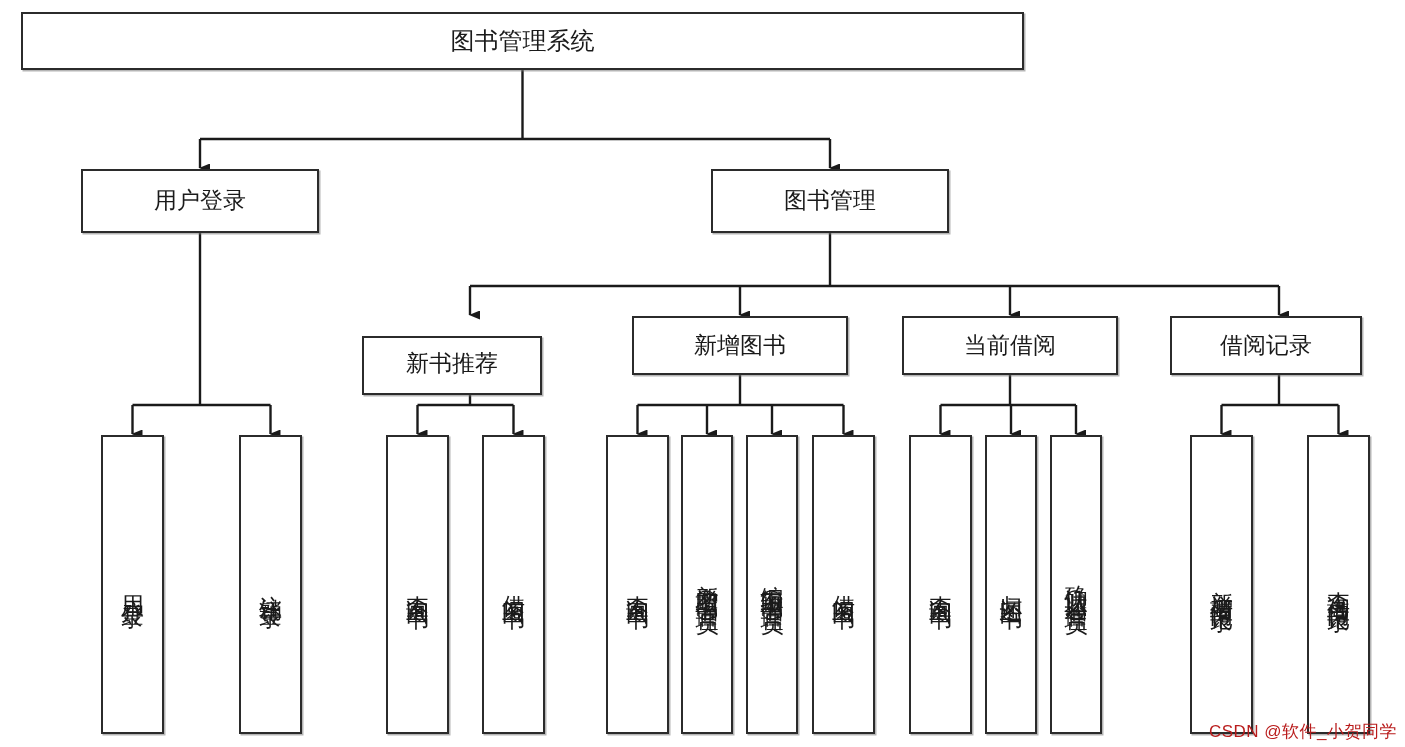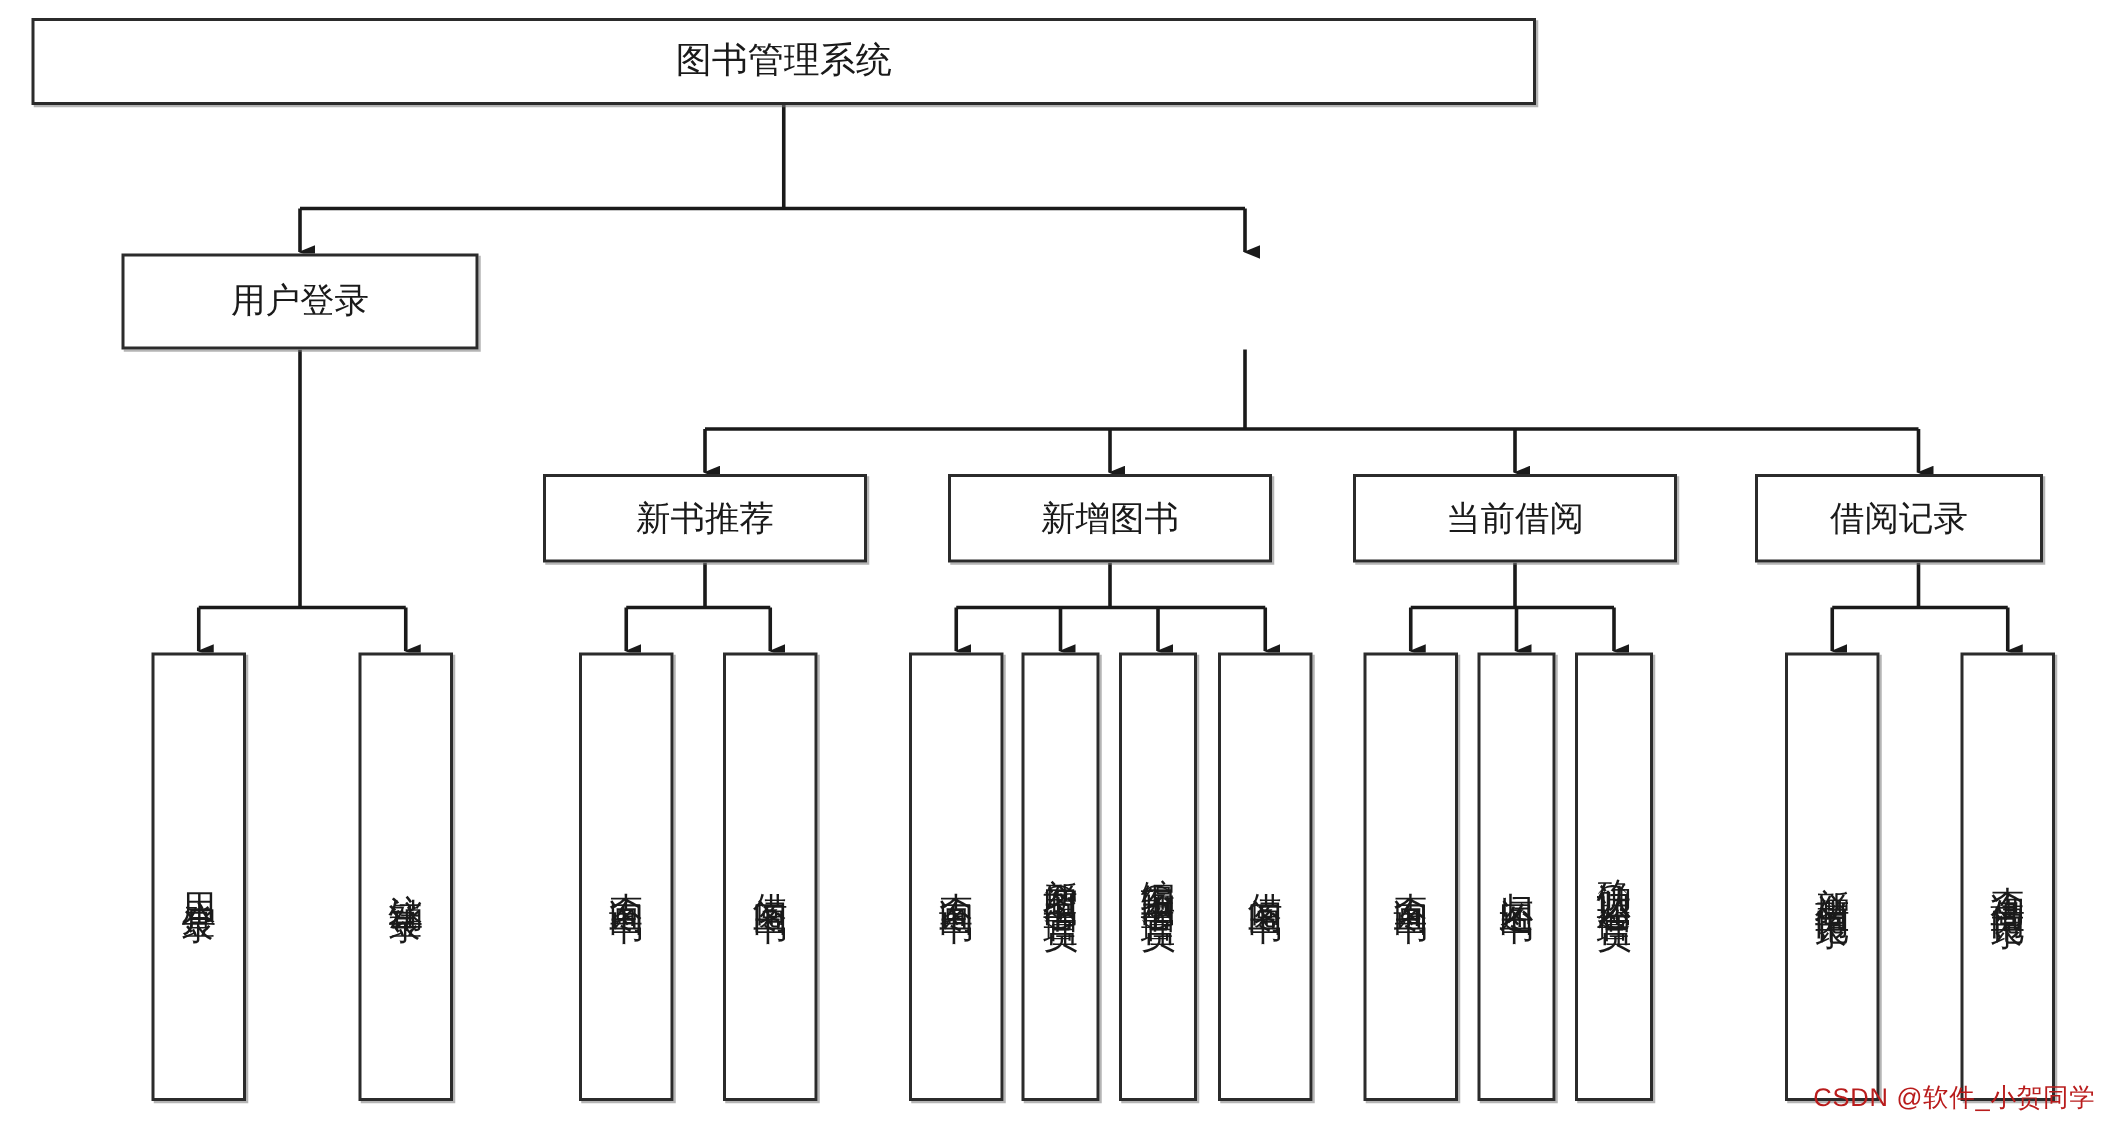--- a/index.html
+++ b/index.html
@@ -122,22 +122,25 @@
       </g>
   </svg>
 
   <div class="node root horizontal" style="left:21px; top:12px; width:1003px; height:58px;">
     <span class="node-label">图书管理系统</span>
   </div>
 
   <div class="node horizontal" style="left:81px; top:169px; width:238px; height:64px;">
     <span class="node-label">用户登录</span>
   </div>
+  <div class="node horizontal" style="left:711px; top:169px; width:238px; height:64px;">
+    <span class="node-label">图书管理</span>
+  </div>
 
-  <div class="node horizontal" style="left:362px; top:316px; width:216px; height:59px;">
+  <div class="node horizontal" style="left:362px; top:336px; width:180px; height:59px;font-family:Liberation Mono, monospace;">
     <span class="node-label">新书推荐</span>
   </div>
   <div class="node horizontal" style="left:632px; top:316px; width:216px; height:59px;">
     <span class="node-label">新增图书</span>
   </div>
   <div class="node horizontal" style="left:902px; top:316px; width:216px; height:59px;">
     <span class="node-label">当前借阅</span>
   </div>
   <div class="node horizontal" style="left:1170px; top:316px; width:192px; height:59px;">
     <span class="node-label">借阅记录</span>

